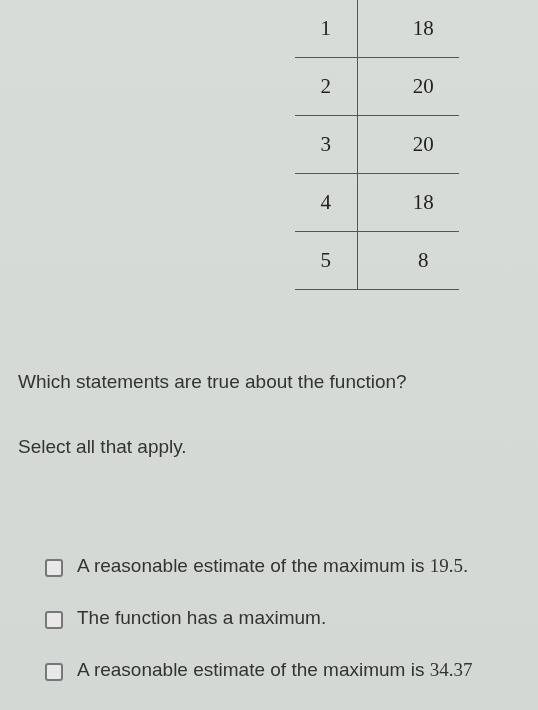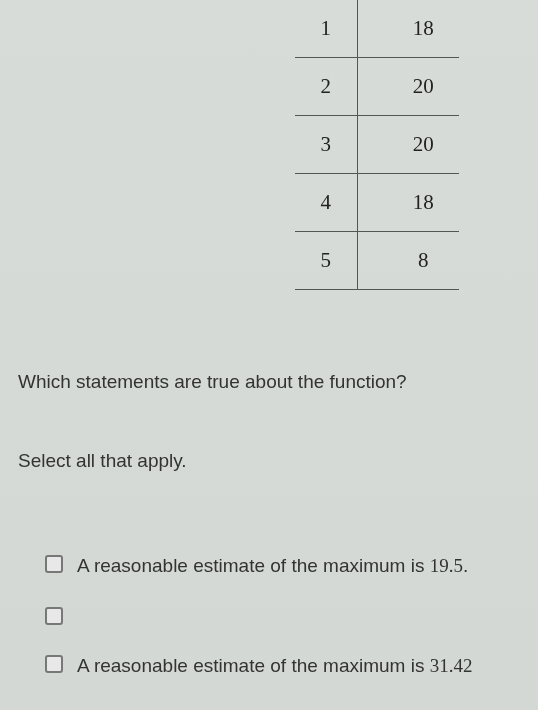--- a/index.html
+++ b/index.html
@@ -49,33 +49,33 @@
     }
     .question-text {
       position: absolute;
       top: 371px;
       left: 18px;
       font-size: 19px;
       color: #333;
     }
     .instruction-text {
       position: absolute;
-      top: 450px;
+      top: 436px;
       left: 18px;
       font-size: 19px;
       color: #333;
     }
     .options {
       position: absolute;
       top: 555px;
       left: 45px;
     }
     .option-row {
       display: flex;
-      align-items: flex-start;
+      align-items: flex-end;
       margin-bottom: 30px;
     }
     .checkbox {
       width: 18px;
       height: 18px;
       border: 2px solid #777;
       border-radius: 3px;
       background: #e8e8e8;
       margin-right: 14px;
       flex-shrink: 0;
@@ -124,21 +124,24 @@
 
   <div class="options">
     <div class="option-row">
       <div class="checkbox"></div>
       <div class="option-text">
         <span>A reasonable estimate of the maximum is </span><span class="math-num">19.5</span><span>.</span>
       </div>
     </div>
     <div class="option-row">
       <div class="checkbox"></div>
+      <div class="option-text">
+        <span>The function has a maximum.</span><span class="math-num"></span><span></span>
+      </div>
     </div>
     <div class="option-row">
       <div class="checkbox"></div>
       <div class="option-text">
-        <span>A reasonable estimate of the maximum is </span><span class="math-num">31.42</span><span></span>
+        <span>A reasonable estimate of the maximum is </span><span class="math-num">34.37</span><span></span>
       </div>
     </div>
   </div>
 </div>
 
 </body></html>

